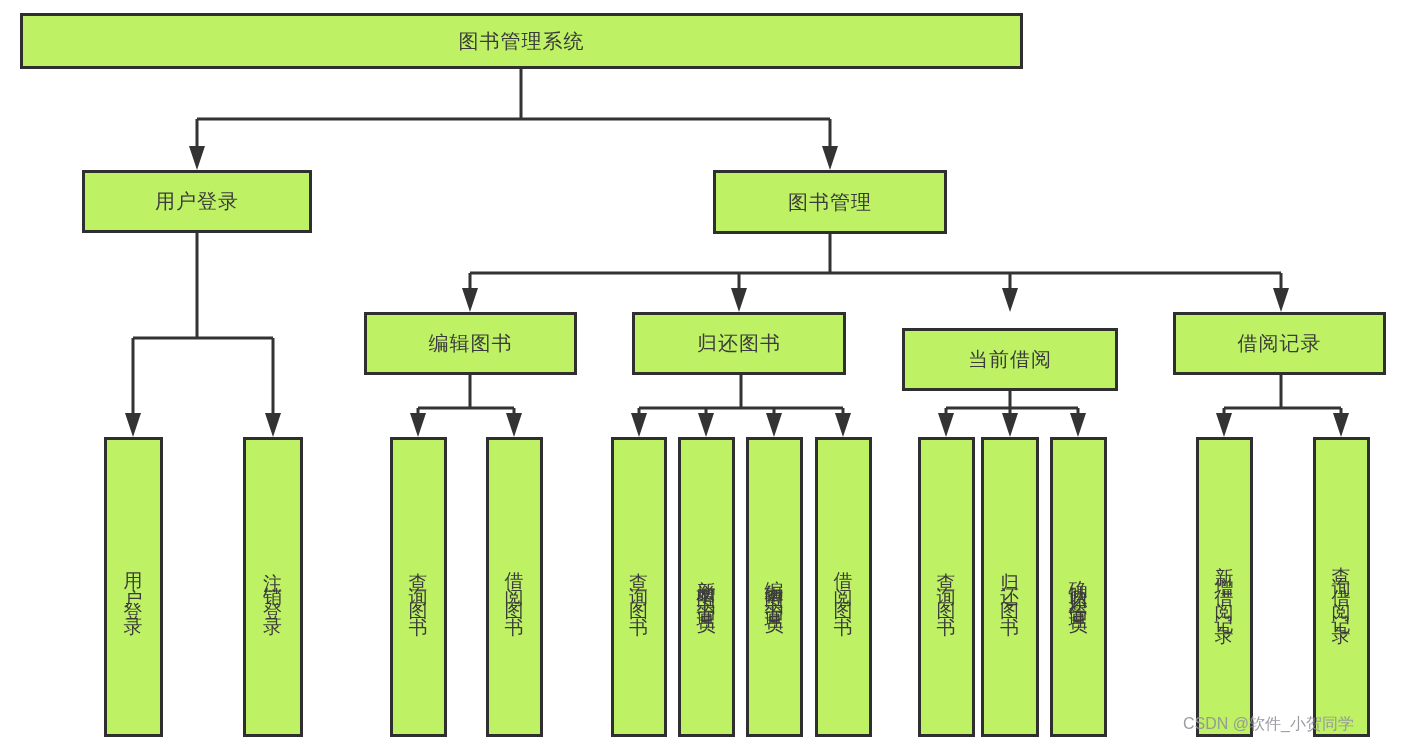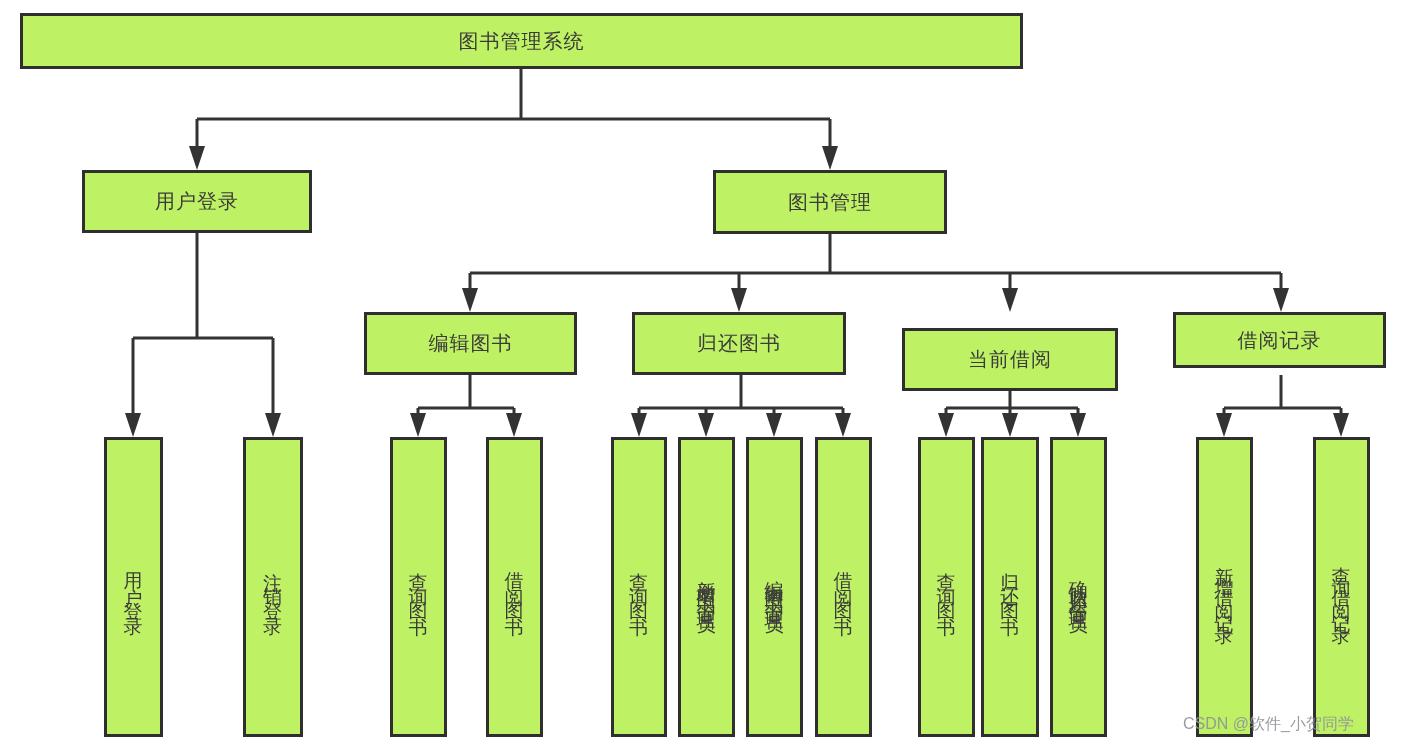--- a/index.html
+++ b/index.html
@@ -83,21 +83,21 @@
 
   <div class="box h" style="left:364px;top:312px;width:213px;height:63px">
     <span>编辑图书</span>
   </div>
   <div class="box h" style="left:632px;top:312px;width:214px;height:63px">
     <span>归还图书</span>
   </div>
   <div class="box h" style="left:902px;top:328px;width:216px;height:63px">
     <span>当前借阅</span>
   </div>
-  <div class="box h" style="left:1173px;top:312px;width:213px;height:56px">
+  <div class="box h" style="left:1173px;top:312px;width:213px;height:63px">
     <span>借阅记录</span>
   </div>
 
   <div class="box v short" style="left:104px;top:437px;width:59px;height:300px">
     <span>用户登录</span>
   </div>
   <div class="box v short" style="left:243px;top:437px;width:60px;height:300px">
     <span>注销登录</span>
   </div>
 

